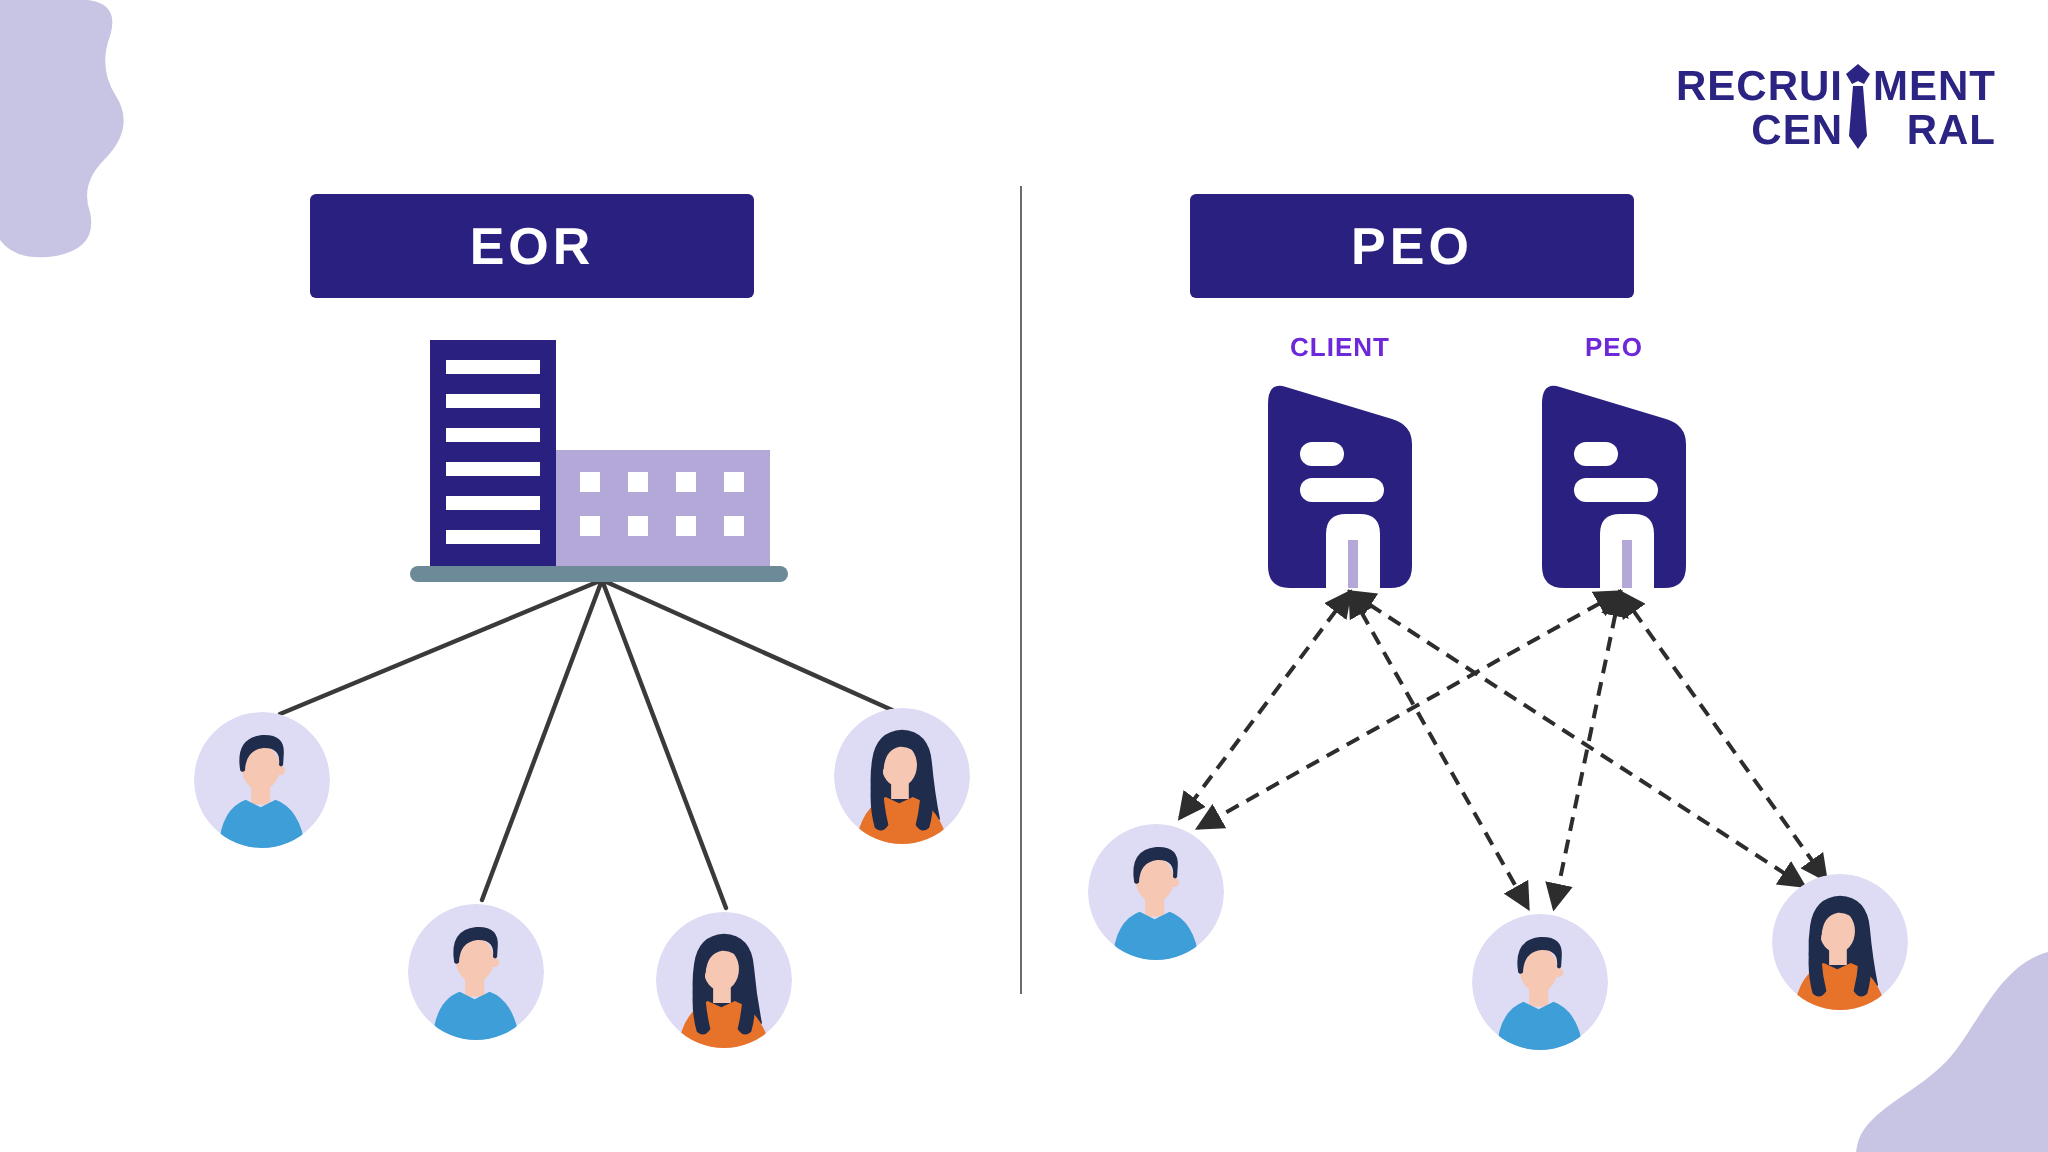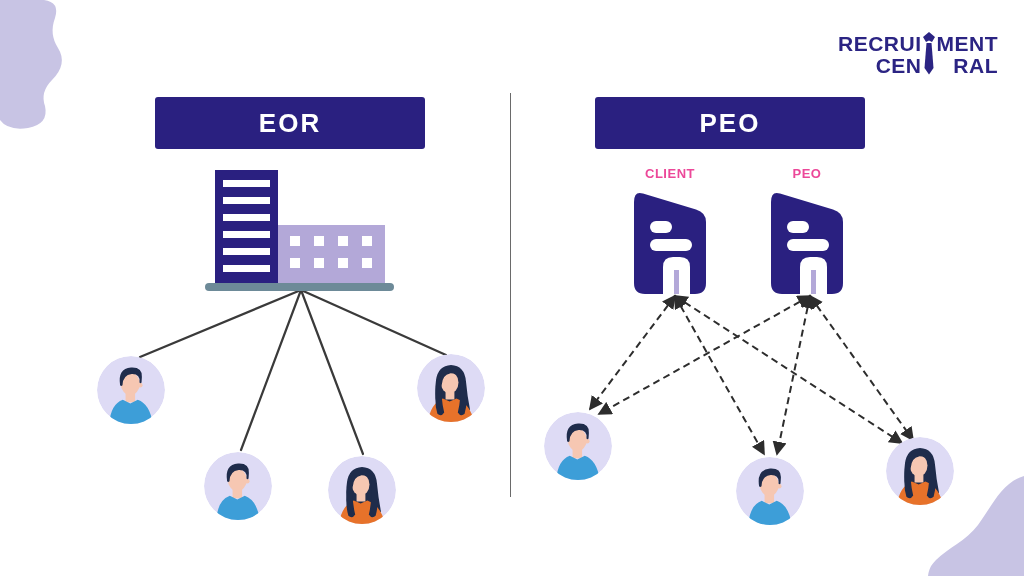--- a/index.html
+++ b/index.html
@@ -18,30 +18,30 @@
     align-items:center;color:var(--logo-navy,#2b2483);
     font-size:21px;font-weight:bold;letter-spacing:.5px;line-height:22px;
   }
   .logo .l-left{text-align:right;}
   .logo .l-right{text-align:right;}
   .logo .tie-wrap{grid-column:2;grid-row:1 / span 2;position:relative;height:44px;}
   .logo .tie-wrap svg{position:absolute;left:0;top:-1px;}
   .fill-logo{fill:var(--logo-navy,#2b2483);}
   
   .banner{
-    width:270px;height:52px;background:var(--navy,#2a2080);border-radius:3px;
+    width:222px;height:52px;background:var(--navy,#2a2080);border-radius:3px;
     display:flex;align-items:center;justify-content:center;
     color:#fff;font-size:26px;font-weight:bold;letter-spacing:2px;
   }
   
   .divider{left:510px;top:93px;width:1px;height:404px;background:#6a6a6a;}
   
   .bldg-label{
     width:72px;text-align:center;font-size:13px;font-weight:bold;
-    color:#ec4899;letter-spacing:.5px;
+    color:#6d28d9;letter-spacing:.5px;
   }
   
   .fill-navy{fill:var(--navy,#2a2080);}
   .fill-lav{fill:var(--lavender,#b3a8d8);}
   .fill-base{fill:var(--base-bar,#6d8a98);}
   .fill-white{fill:#ffffff;}
   .fill-avbg{fill:var(--avatar-bg,#dedbf5);}
   .fill-skin{fill:var(--skin,#f6c7b2);}
   .fill-hair{fill:var(--hair,#1f2c4b);}
   .fill-blue{fill:var(--shirt-blue,#3d9ed8);}

